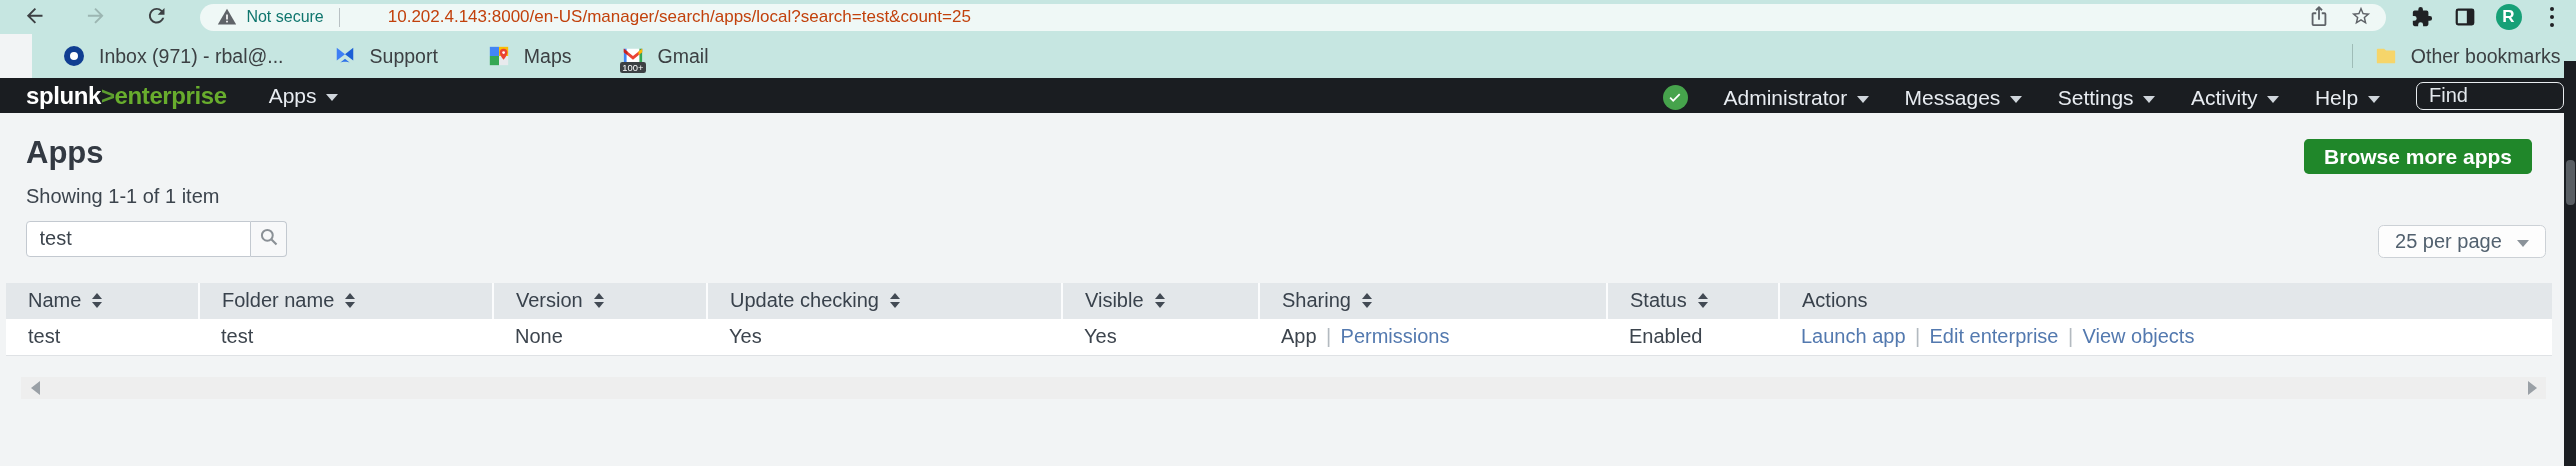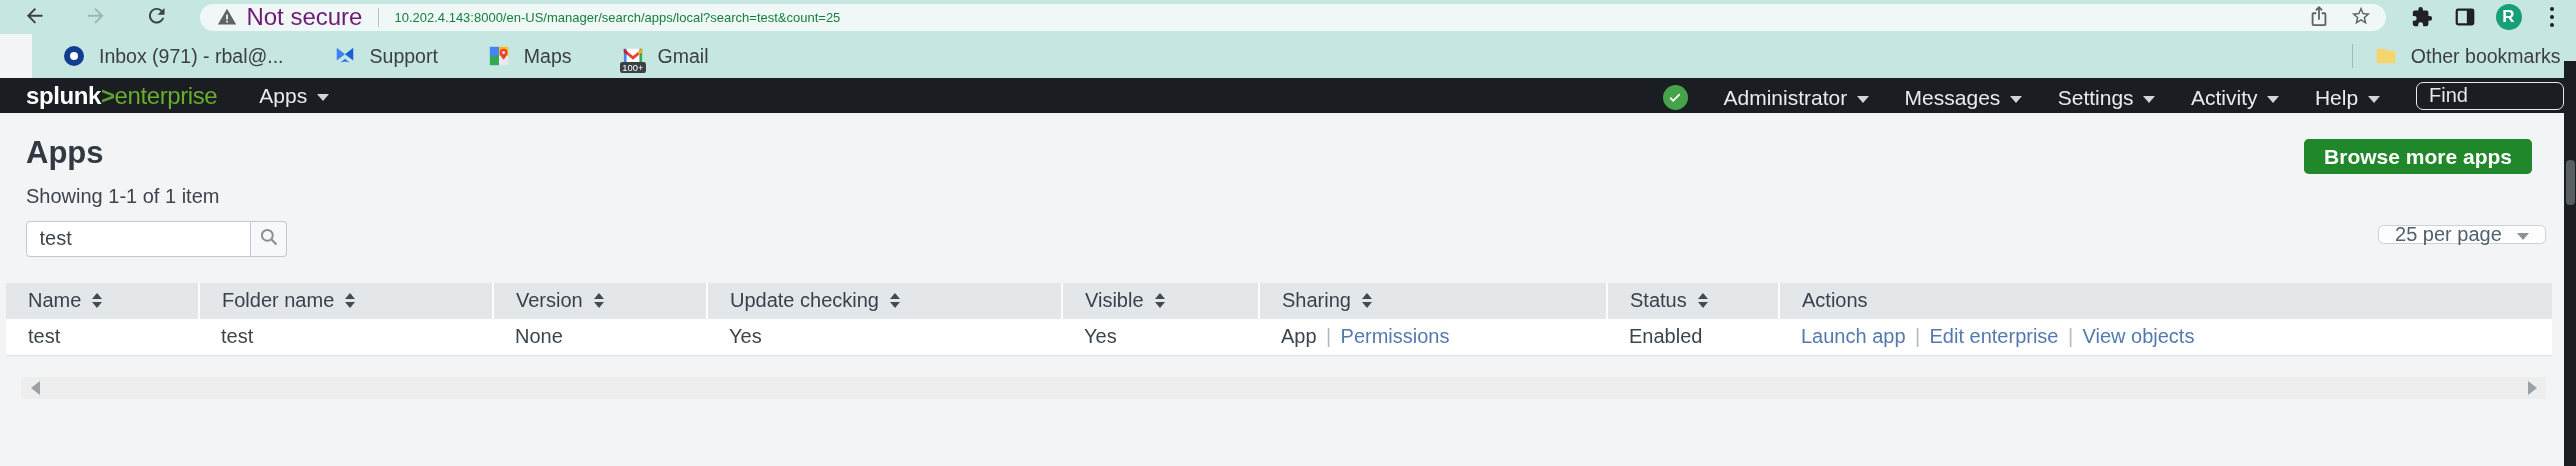--- a/index.html
+++ b/index.html
@@ -8,23 +8,23 @@
   .screen { position:relative; width:2576px; height:466px; overflow:hidden; background:#f2f4f5; }
 
   
   .toolbar { height:34px; background:#c6e6e1; display:flex; align-items:center; padding:0 11px 0 20px; }
   .nav-btn { width:30px; height:30px; display:flex; align-items:center; justify-content:center; flex:0 0 auto; }
   .nav-btn + .nav-btn { margin-left:31px; }
   .nav-btn svg { width:23.4px; height:23.4px; }
   .omnibox { flex:1; height:27px; margin:0 19px 0 28px; background:#eff8f6; border-radius:14px; display:flex; align-items:center; padding:0 14px 0 17px; min-width:0; }
   .omni-warn { display:flex; align-items:center; flex:0 0 auto; }
   .omni-warn svg { width:20px; height:20px; }
-  .not-secure { color:#701a75; font-size:24px; margin-left:9.4px; white-space:nowrap; }
+  .not-secure { color:#0f766e; font-size:16px; margin-left:9.4px; white-space:nowrap; }
   .omni-sep { width:0.8px; height:19px; background:#b9c1c4; margin:0 15.6px; }
-  .url-text { color:#15803d; font-size:13px; white-space:nowrap; overflow:hidden; flex:1; }
+  .url-text { color:#c2410c; font-size:17px; white-space:nowrap; overflow:hidden; flex:1;margin-left:32px; }
   .omni-actions { display:flex; align-items:center; gap:20px; margin-left:12.5px; flex:0 0 auto; }
   .omni-actions svg { width:22px; height:22px; }
   .chrome-right { display:flex; align-items:center; gap:17px; flex:0 0 auto; margin-left:3.1px; }
   .chrome-right .icn { width:26.5px; height:26.5px; display:flex; align-items:center; justify-content:center; }
   .chrome-right svg { width:22px; height:22px; }
   .avatar { width:26px; height:26px; border-radius:50%; background:#17a077; color:#fff; font-size:17px; font-weight:bold; display:flex; align-items:center; justify-content:center; }
   .dots { display:flex; flex-direction:column; gap:3.9px; align-items:center; }
   .dots i { width:3.9px; height:3.9px; border-radius:50%; background:#202124; }
 
   
@@ -36,41 +36,41 @@
   .bm-badge { position:absolute; left:-1.6px; bottom:-6.2px; background:#3c4043; color:#fff; font-size:9.4px; line-height:11px; padding:0 2.3px; border-radius:2.3px; }
   .bm-spacer { flex:1; }
   .bm-sep { width:0.8px; height:23.4px; background:#9fbcb7; margin-right:22px; }
   .other-bm { display:flex; align-items:center; }
 
   
   .splunk-nav { height:35px; background:#1a1d21; display:flex; align-items:center; padding:0 12.5px 0 26px; }
   .logo { font-size:24px; letter-spacing:-0.4px; white-space:nowrap; }
   .logo .l-splunk { color:#ffffff; font-weight:bold; }
   .logo .l-gt { color:#5d9e2f; font-weight:bold; }
-  .logo .l-ent { color:#68ad2d; font-weight:normal; }
+  .logo .l-ent { color:#68ad2d; font-weight:bold; }
   .nav-menu { display:flex; align-items:center; color:#e8ecf1; font-size:21px; white-space:nowrap; }
   .nav-apps { margin-left:42px; }
   .caret { width:0; height:0; border-left:6.2px solid transparent; border-right:6.2px solid transparent; border-top:7.8px solid #cfd5db; margin-left:9.4px; margin-top:3.1px; }
   .nav-right { margin-left:auto; display:flex; align-items:flex-end; gap:36px; }
   .check-circle { width:25px; height:25px; border-radius:50%; background:#46a34c; display:flex; align-items:center; justify-content:center; }
   .check-circle svg { width:15.6px; height:15.6px; }
   .find-box { width:148px; height:28px; background:transparent; border:1.6px solid #e8ecef; border-radius:7px; color:#eef1f4; font-size:20px; padding:0 12.5px; font-family:"Liberation Sans", sans-serif; }
   .find-box::placeholder { color:#e3e8ec; opacity:1; }
 
   
   .content { position:relative; height:353px; background:#f2f4f5; padding:0 0 0 26px; }
   .page-title { padding-top:22px; font-size:31px; font-weight:bold; color:#333942; }
   .count-text { margin-top:14px; font-size:20px; color:#3c444d; }
   .search-row { margin-top:12.5px; display:flex; align-items:stretch; height:36px; width:261px; }
   .search-input { width:225px; border:1.6px solid #c3c9d0; border-radius:3.9px 0 0 3.9px; font-size:20px; color:#3c444d; padding:0 12.5px; background:#fff; font-family:"Liberation Sans", sans-serif; }
   .search-btn { width:36px; border:1.6px solid #c3c9d0; border-left:none; border-radius:0 3.9px 3.9px 0; background:#f7f8f9; display:flex; align-items:center; justify-content:center; }
   .search-btn svg { width:20px; height:20px; }
 
   .browse-btn { position:absolute; top:26px; right:44px; height:35px; padding:0 20px; background:#20872a; color:#fff; font-size:21px; font-weight:600; border:none; border-radius:4.7px; display:flex; align-items:center; }
-  .per-page { position:absolute; top:112px; right:30px; height:19px; padding:0 15.6px; background:#fdfdfd; border:1.6px solid #ccd1d6; border-radius:5.5px; display:flex; align-items:center; color:#52616f; font-size:20px; }
+  .per-page { position:absolute; top:112px; right:30px; height:33px; padding:0 15.6px; background:#fdfdfd; border:1.6px solid #ccd1d6; border-radius:5.5px; display:flex; align-items:center; color:#52616f; font-size:20px; }
   .per-page .caret { border-top-color:#8a9299; margin-left:15.6px; }
 
   
   .apps-table { margin:26px 15px 0 -10px; margin-left:-10px; width:2546px; border-collapse:collapse; table-layout:fixed; margin-top:26px; position:relative; left:-10px; }
   .apps-table th { background:#e3e7ea; height:36px; text-align:left; font-weight:normal; font-size:20px; color:#39424c; padding:0 0 0 22px; border-right:2.3px solid #fbfcfd; }
   .apps-table th:last-child { border-right:none; }
   .th-inner { display:flex; align-items:center; }
   .sort-glyph { display:inline-flex; flex-direction:column; gap:3.1px; margin-left:11px; }
   .sort-glyph .up { width:0; height:0; border-left:5.5px solid transparent; border-right:5.5px solid transparent; border-bottom:6.2px solid #424a54; }
   .sort-glyph .dn { width:0; height:0; border-left:5.5px solid transparent; border-right:5.5px solid transparent; border-top:6.2px solid #424a54; }

